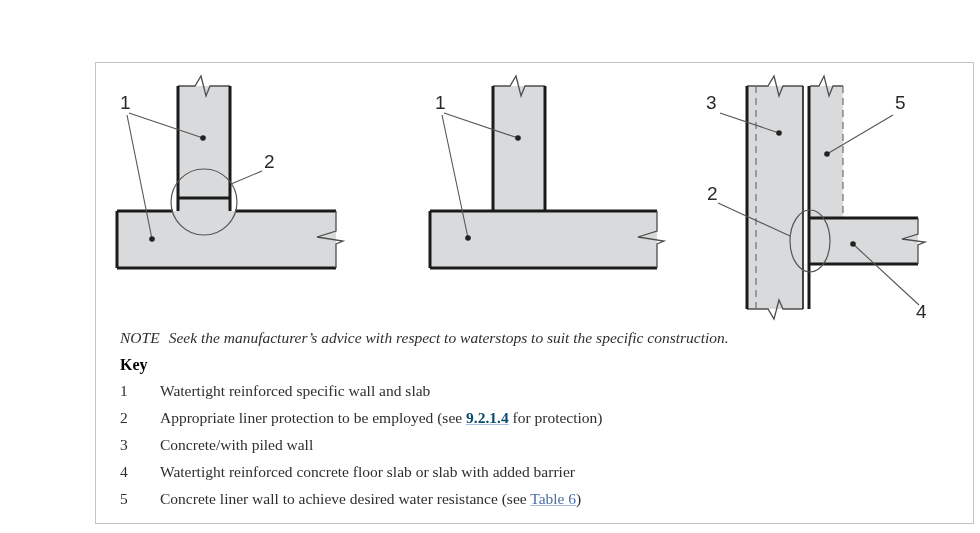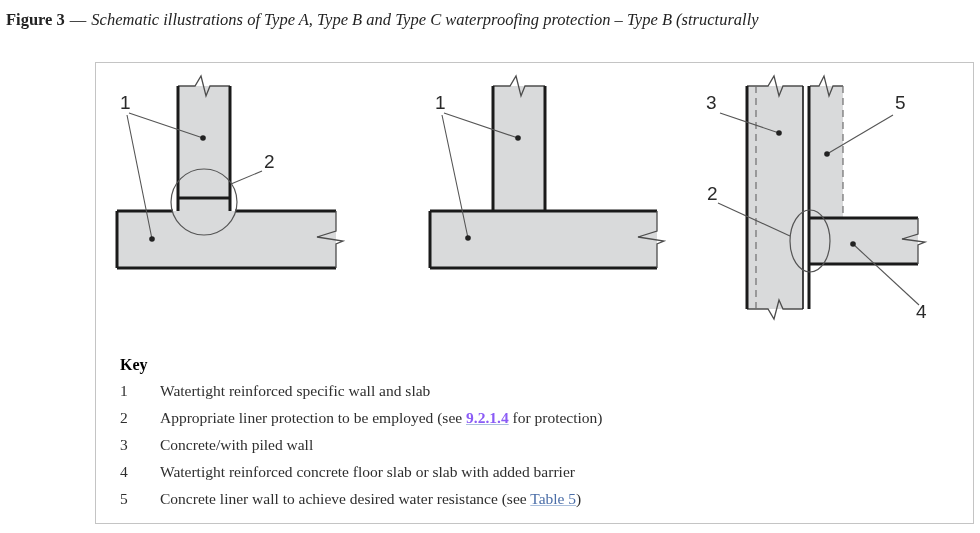--- a/index.html
+++ b/index.html
@@ -27,21 +27,21 @@
   .note-line .note-label { margin-right: 9px; }
   .key-heading {
     position: absolute; left: 24px; top: 293px;
     font-weight: bold; font-size: 16px; color: #000000;
   }
   .key-list { position: absolute; left: 24px; top: 319px; width: 840px; }
   .key-row { display: flex; height: 27px; font-size: 15.5px; color: #2e2e2e; }
   .key-num { width: 40px; flex: 0 0 40px; }
   .key-text { flex: 1; }
   a.ref-link-bold {
-    color: #8b5cf6; font-weight: bold; text-decoration: underline;
+    color: #0c4a6e; font-weight: bold; text-decoration: underline;
     text-decoration-color: #a9bedc; cursor: pointer;
   }
   a.ref-link {
     color: #4a6da7; text-decoration: underline;
     text-decoration-color: #a9bedc; cursor: pointer;
   }
   
   .fill-concrete { fill: #d9dadb; stroke: none; }
   .edge-bold { stroke: #1a1a1a; stroke-width: 3; fill: none; }
   .edge-mid  { stroke: #1a1a1a; stroke-width: 1.6; fill: none; }
@@ -51,23 +51,20 @@
   .detail-ring { stroke: #555555; stroke-width: 1.2; fill: none; }
   .leader-dot { fill: #222222; stroke: none; }
   .dia-label {
     font-family: "Liberation Sans", sans-serif; font-size: 19px; fill: #2a2a2a;
   }
 </style>
 </head>
 <body>
 
 <div class="figure-title">
-  <div>
-    <span class="fig-label">Figure 3</span><span class="fig-dash">—</span><span class="fig-rest">Schematic illustrations of Type A, Type B and Type C waterproofing protection – Type B (structurally</span>
-  </div>
 </div>
 
 <div class="figure-box">
 
   <svg class="diagram-svg" viewBox="0 0 878 262">
 
     <g>
       <rect class="fill-concrete" x="21" y="148" width="219" height="57"></rect>
       <rect class="fill-concrete" x="82" y="23" width="52" height="125"></rect>
 
@@ -138,20 +135,23 @@
       <path class="leader" d="M622,140 L694,173"></path>
       <path class="leader" d="M823,242 L757,181"></path>
       <circle class="leader-dot" cx="757" cy="181" r="2.8"></circle>
       <text class="dia-label" x="610" y="46">3</text>
       <text class="dia-label" x="799" y="46">5</text>
       <text class="dia-label" x="611" y="137">2</text>
       <text class="dia-label" x="820" y="255">4</text>
     </g>
   </svg>
 
+  <div class="note-line">
+    <span class="note-label">NOTE</span><span>Seek the manufacturer’s advice with respect to waterstops to suit the specific construction.</span>
+  </div>
 
   <div class="key-heading">Key</div>
 
   <div class="key-list">
     <div class="key-row">
       <span class="key-num">1</span>
       <span class="key-text">Watertight reinforced specific wall and slab</span>
     </div>
     <div class="key-row">
       <span class="key-num">2</span>
@@ -160,17 +160,17 @@
     <div class="key-row">
       <span class="key-num">3</span>
       <span class="key-text">Concrete/with piled wall</span>
     </div>
     <div class="key-row">
       <span class="key-num">4</span>
       <span class="key-text">Watertight reinforced concrete floor slab or slab with added barrier</span>
     </div>
     <div class="key-row">
       <span class="key-num">5</span>
-      <span class="key-text"><span>Concrete liner wall to achieve desired water resistance (see </span><a class="ref-link" href="#">Table 5</a><span>)</span></span>
+      <span class="key-text"><span>Concrete liner wall to achieve desired water resistance (see </span><a class="ref-link" href="#">Table 6</a><span>)</span></span>
     </div>
   </div>
 
 </div>
 
 </body></html>

